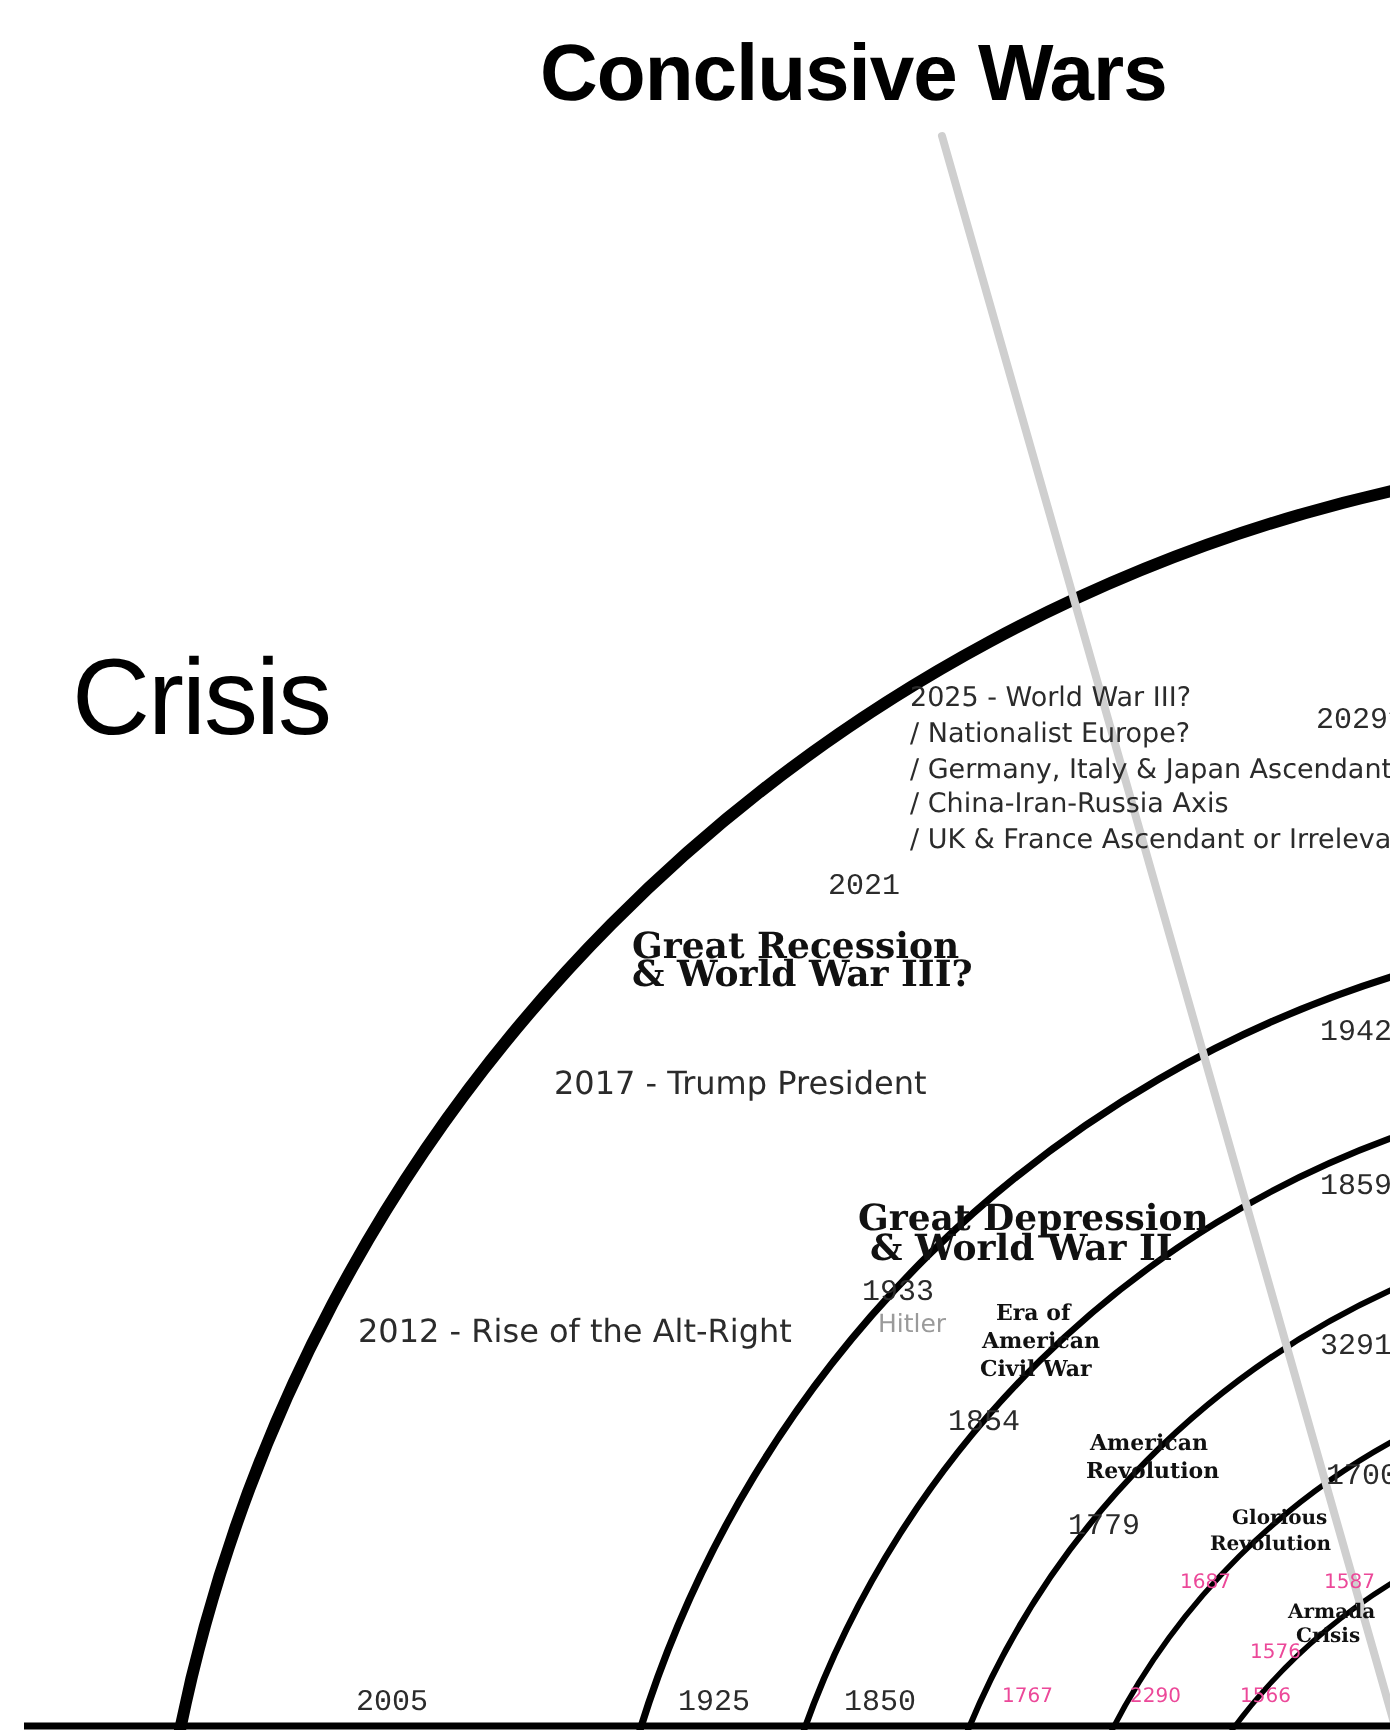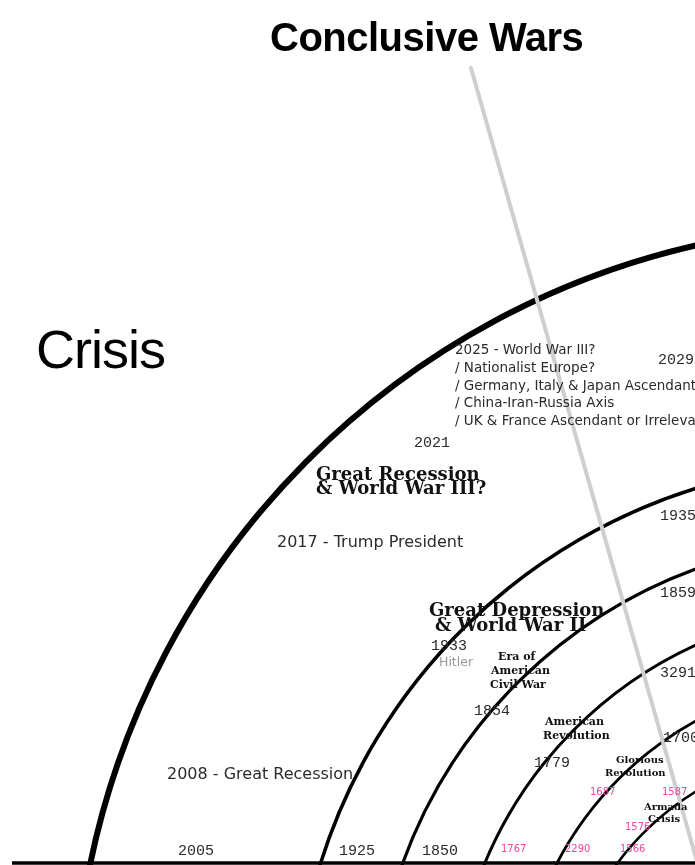--- a/index.html
+++ b/index.html
@@ -141,26 +141,26 @@
 
   <div class="lbl year" style="left:646px; top:352px;">2029?</div>
 
   <div class="lbl year" style="left:402px; top:435px;">2021</div>
 
   <div class="lbl era" style="left:304px; top:462px;">Great Recession</div>
   <div class="lbl era" style="left:304px; top:476px;">&amp; World War III?</div>
 
   <div class="lbl event" style="left:265px; top:533px;">2017 - Trump President</div>
 
-
-  <div class="lbl event" style="left:155px; top:765px;">2008 - Great Recession</div>
+  <div class="lbl event" style="left:167px; top:657px;">2012 - Rise of the Alt-Right</div>
+
 
   <div class="lbl year" style="left:166px; top:843px;">2005</div>
 
-  <div class="lbl year" style="left:648px; top:508px;">1935</div>
+  <div class="lbl year" style="left:648px; top:508px;">1942</div>
 
   <div class="lbl era" style="left:417px; top:598px;">Great Depression</div>
   <div class="lbl era" style="left:423px; top:613px;">&amp; World War II</div>
 
   <div class="lbl year" style="left:419px; top:638px;">1933</div>
   <div class="lbl sub" style="left:427px; top:655px;">Hitler</div>
 
   <div class="lbl year" style="left:327px; top:843px;">1925</div>
 
   <div class="lbl year" style="left:648px; top:585px;">1859</div>

